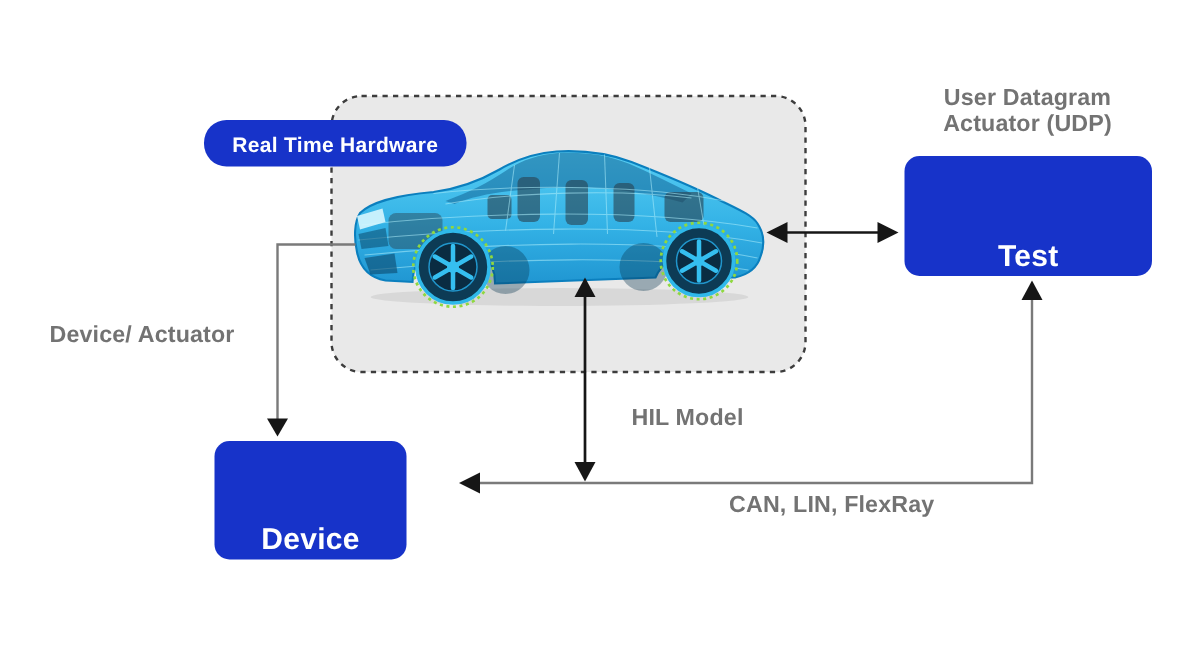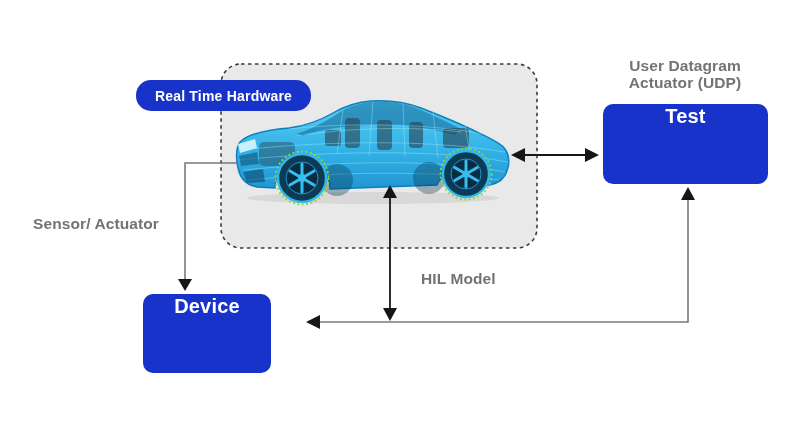--- a/index.html
+++ b/index.html
@@ -38,21 +38,21 @@
     left: 233px; top: 92px;
     width: 280px; height: 115px;
   }
   .car-wrap svg { width: 100%; height: 100%; display: block; }
 
   .node {
     position: absolute;
     background: #1733C9;
     border-radius: 10px;
     display: flex; flex-direction: column;
-    align-items: center; justify-content: flex-start;
+    align-items: center; justify-content: flex-end;
     color: #ffffff;
     font-size: 20px;
     font-weight: 700;
     line-height: 25px;
     letter-spacing: 0.2px;
     text-align: center;
     gap: 48px;
   }
   .node-test-env { left: 603px; top: 104px; width: 165px; height: 80px; }
   .node-dut      { left: 143px; top: 294px; width: 128px; height: 79px; }
@@ -202,16 +202,17 @@
   </div>
 
   <div class="node node-test-env">
     <div>Test</div>
   </div>
 
   <div class="node node-dut">
     <div>Device</div>
   </div>
 
-  <div class="lbl lbl-sensor">Sensor/ Actuator</div>
+  <div class="lbl lbl-sensor">Device/ Actuator</div>
   <div class="lbl lbl-hil">HIL Model</div>
+  <div class="lbl lbl-can">CAN, LIN, FlexRay</div>
 
 </div>
 
 </body></html>

